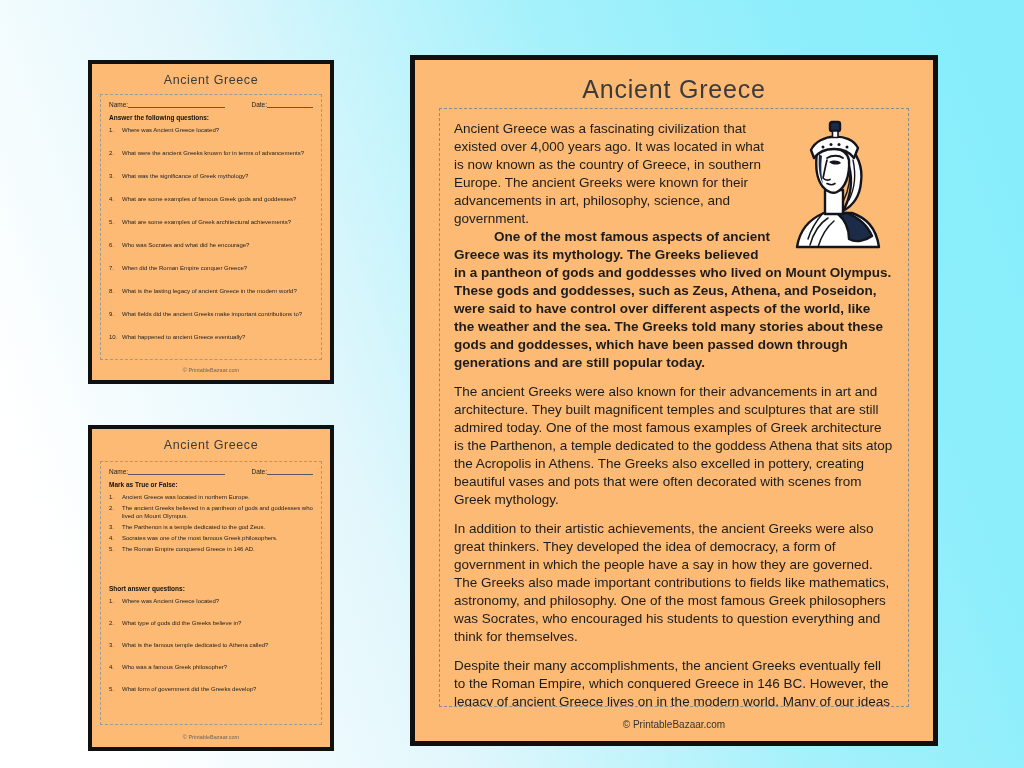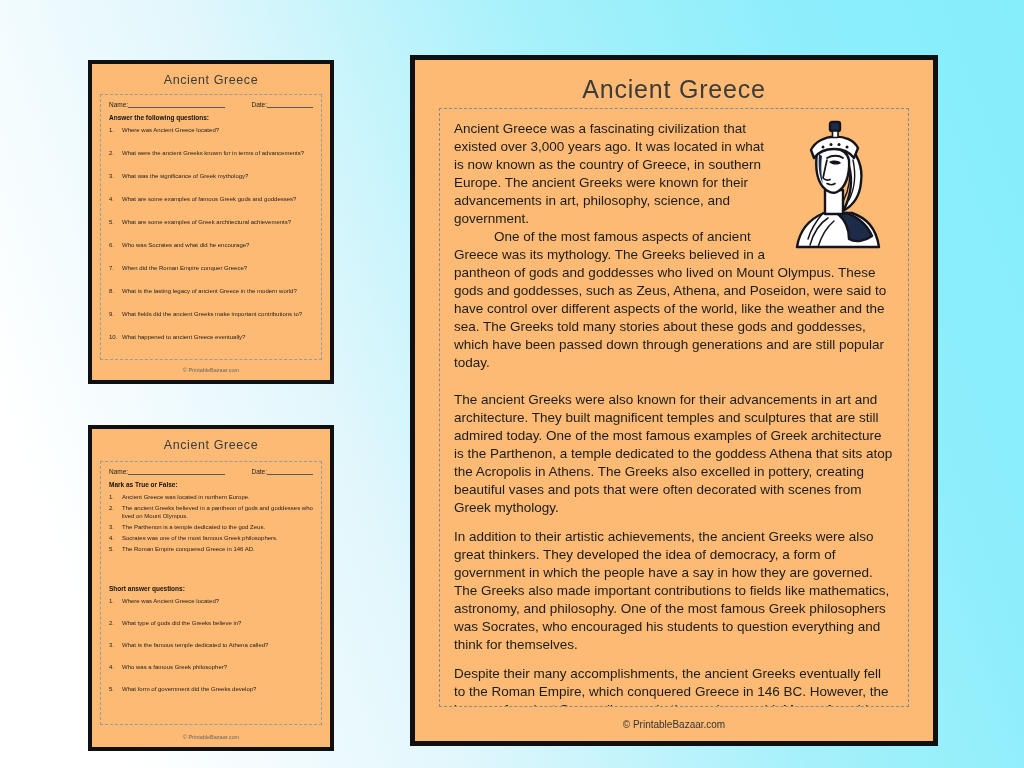--- a/index.html
+++ b/index.html
@@ -38,21 +38,21 @@
   #pageA .q-item{margin-bottom:15.5px;}
   #pageB .tf .q-item{margin-bottom:3.5px;}
   #pageB .sa .q-item{margin-bottom:14.5px;}
   #pageB .sa-gap{height:26px;}
   .mini-footer{
     position:absolute;left:0;right:0;bottom:7px;text-align:center;
     font-size:5.5px;color:#666;
   }
   .read-body{font-size:13.5px;line-height:18px;color:#1c1c1c;}
   .read-body p{margin:0 0 11px 0;}
-  .read-body p.indent{text-indent:40px;margin-bottom:8px;}
+  .read-body p.indent{text-indent:40px;margin-bottom:0;font-weight:bold;}
   .read-body p.flow{margin-bottom:0;}
   .bust{float:right;width:112px;height:130px;margin:0 0 6px 10px;}
   .c-footer{
     position:absolute;left:0;right:0;bottom:11px;text-align:center;
     font-size:10px;color:#333;
   }
 </style>
 </head>
 <body>
 
@@ -197,21 +197,21 @@
             <path d="M46 42 C50 40 55 40 58 43 C55 45.5 49 45 46 42 Z" fill="#14141c" stroke="none"></path>
             <path d="M44 38 C49 35 56 35 60 38" fill="none" stroke-width="1.8"></path>
             <path d="M44 40 C42 48 41 54 40 58 C42 60 45 60.5 47 59.5" fill="none" stroke-width="1.7"></path>
             <path d="M44 63.5 C47 65 50 65 52 63.5" fill="none" stroke-width="1.6"></path>
             <path d="M66 44 C68 56 66 70 60 82" fill="none" stroke-width="1.4"></path>
             <path d="M70 40 C73 54 72 68 66 80" fill="none" stroke-width="1.4"></path>
             <path d="M40 93 C34 100 28 109 25 119" fill="none" stroke-width="1.5"></path>
           </g>
         </svg>
       </span>
-      <p class="flow">Ancient Greece was a fascinating civilization that existed over 3,000 years ago. It was located in what is now known as the country of Greece, in southern Europe. The ancient Greeks were known for their advancements in art, philosophy, science, and government.</p>
+      <p class="flow">Ancient Greece was a fascinating civilization that existed over 4,000 years ago. It was located in what is now known as the country of Greece, in southern Europe. The ancient Greeks were known for their advancements in art, philosophy, science, and government.</p>
       <p class="indent">One of the most famous aspects of ancient Greece was its mythology. The Greeks believed in a pantheon of gods and goddesses who lived on Mount Olympus. These gods and goddesses, such as Zeus, Athena, and Poseidon, were said to have control over different aspects of the world, like the weather and the sea. The Greeks told many stories about these gods and goddesses, which have been passed down through generations and are still popular today.</p>
       <p style="margin:0;height:11px;"></p>
       <p>The ancient Greeks were also known for their advancements in art and architecture. They built magnificent temples and sculptures that are still admired today. One of the most famous examples of Greek architecture is the Parthenon, a temple dedicated to the goddess Athena that sits atop the Acropolis in Athens. The Greeks also excelled in pottery, creating beautiful vases and pots that were often decorated with scenes from Greek mythology.</p>
       <p>In addition to their artistic achievements, the ancient Greeks were also great thinkers. They developed the idea of democracy, a form of government in which the people have a say in how they are governed. The Greeks also made important contributions to fields like mathematics, astronomy, and philosophy. One of the most famous Greek philosophers was Socrates, who encouraged his students to question everything and think for themselves.</p>
       <p>Despite their many accomplishments, the ancient Greeks eventually fell to the Roman Empire, which conquered Greece in 146 BC. However, the legacy of ancient Greece lives on in the modern world. Many of our ideas about art, government, and philosophy can be traced back to this remarkable civilization. So the next time you hear about ancient Greece, remember the incredible achievements of this fascinating civilization.</p>
     </div>
   </div>
   <div class="c-footer">© PrintableBazaar.com</div>
 </div>
 

